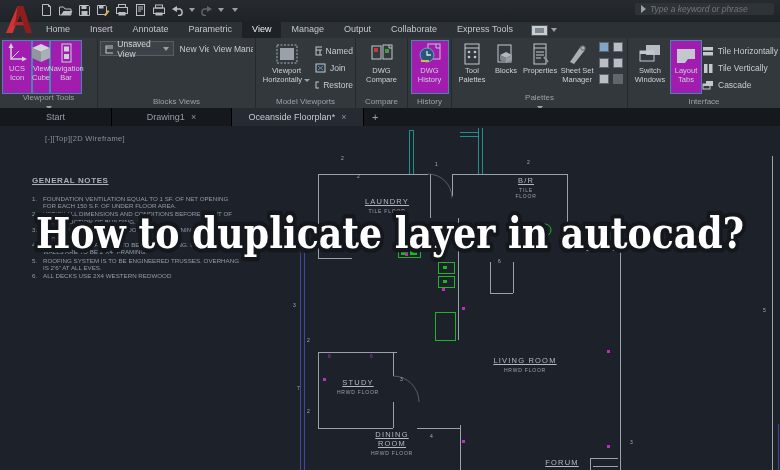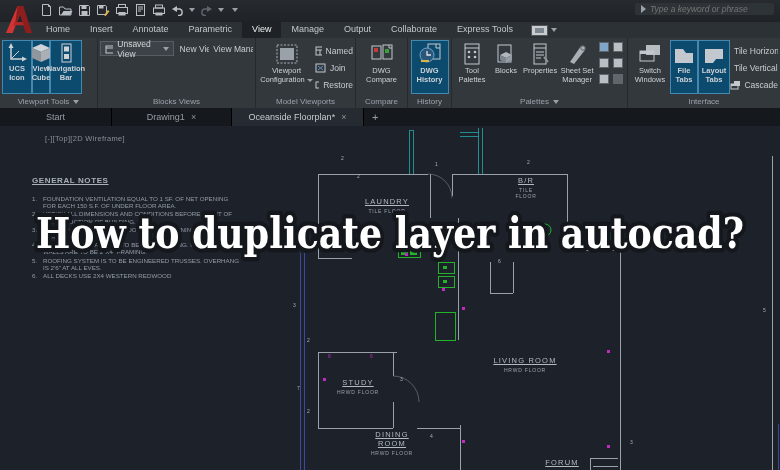--- a/index.html
+++ b/index.html
@@ -26,25 +26,25 @@
   .ribbon-toggle { margin-left:8px; display:flex; align-items:center; gap:3px; }
   .ribbon-toggle .box { width:17px; height:11px; background:#c8cdd2; border:1px solid #555;
                         display:flex; align-items:center; justify-content:center; }
   .ribbon-toggle .box i { display:block; width:9px; height:5px; background:#7d868e; }
   .caret { width:0; height:0; border-top:4px solid #9aa0a6; border-left:3.5px solid transparent; border-right:3.5px solid transparent; display:inline-block; }
 
   
   .ribbon { height:70px; background:#33383d; display:flex; overflow:hidden; }
   .panel { display:flex; flex-direction:column; border-right:1px solid #26292d; flex:none; }
   .pbody { flex:1; display:flex; padding:2px 2px 0 2px; }
-  .plabel { height:13px; font-size:8px; color:#9aa1a8; display:flex; align-items:center; justify-content:center; gap:4px; white-space:nowrap; }
+  .plabel { height:13px; font-size:8px; color:#9aa1a8; display:flex; align-items:center; justify-content:center; gap:4px; white-space:nowrap;flex-direction:column; }
   .bigbtn { display:flex; flex-direction:column; align-items:center; justify-content:flex-start;
             padding-top:2px; border:1px solid transparent; }
   .bigbtn .blabel { font-size:7.5px; line-height:8.5px; color:#ccd1d6; text-align:center; margin-top:2px; }
-  .hl { background:#0c4a6e; border:1px solid #4487af;font-weight:bold; }
+  .hl { background:#a21caf; border:1px solid #4487af; }
   .rowitem { display:flex; align-items:center; gap:4px; height:17px; font-size:8.5px; color:#c8cdd2; white-space:nowrap; overflow:hidden; }
   .combo { display:flex; align-items:center; gap:4px; height:15px; margin:1px 2px 1px 0;
            background:#3d4248; border:1px solid #585d62; font-size:8.5px; color:#d2d6da; padding:0 4px; flex:1; }
   .combo .spacer { flex:1; }
   .minicol { display:flex; flex-direction:column; justify-content:center; }
   .gridicons { display:grid; grid-template-columns:12px 12px; grid-auto-rows:14px; gap:2px; padding:2px 0 0 3px; }
   .gridicons span { background:#b9bfc5; width:10px; height:10px; display:block; border:1px solid #60666c; }
 
   
   .filetabs { height:18px; background:#15181c; display:flex; align-items:stretch; }
@@ -220,21 +220,21 @@
     </div>
   </div>
 
   <div class="panel" style="width:100px">
     <div class="pbody">
       <div class="bigbtn" style="width:58px;height:54px">
         <svg width="24" height="22">
             <rect x="2" y="2" width="20" height="18" fill="none" stroke="#aab0b6" stroke-dasharray="2 1.5"></rect>
             <rect x="5" y="5" width="14" height="12" fill="#9aa1a8"></rect>
           </svg>
-        <div class="blabel"><span>Viewport Configuration</span> <span class="caret" style="border-top-width:3px"></span></div>
+        <div class="blabel"><span>Viewport Horizontally</span> <span class="caret" style="border-top-width:3px"></span></div>
       </div>
       <div class="minicol" style="width:38px">
         <div class="rowitem">
           <svg width="11" height="10">
               <rect x="1" y="1" width="9" height="8" fill="none" stroke="#c2c8ce"></rect>
               <path d="M1 4 h9 M5 4 v5" stroke="#c2c8ce"></path>
             </svg>
           <span>Named</span>
         </div>
         <div class="rowitem">
@@ -348,26 +348,20 @@
 
   <div class="panel" style="width:152px;border-right:none">
     <div class="pbody">
       <div class="bigbtn" style="width:40px;height:54px">
         <svg width="24" height="22">
             <rect x="8" y="2" width="14" height="10" fill="#b6bcc2"></rect>
             <rect x="2" y="8" width="14" height="10" fill="none" stroke="#c2c8ce"></rect>
             <rect x="2" y="8" width="14" height="3" fill="#c2c8ce"></rect>
           </svg>
         <div class="blabel">Switch Windows</div>
-      </div>
-      <div class="bigbtn hl" style="width:28px;height:54px">
-        <svg width="22" height="22">
-            <path d="M2 6 h8 l3 4 h7 v10 h-18 Z" fill="#c2c8ce"></path>
-          </svg>
-        <div class="blabel">File Tabs</div>
       </div>
       <div class="bigbtn hl" style="width:32px;height:54px">
         <svg width="22" height="22">
             <path d="M2 6 h18 v10 h-7 l-3 4 h-8 Z" fill="#c2c8ce"></path>
           </svg>
         <div class="blabel">Layout Tabs</div>
       </div>
       <div class="minicol" style="flex:1;overflow:hidden">
         <div class="rowitem">
           <svg width="12" height="10">

